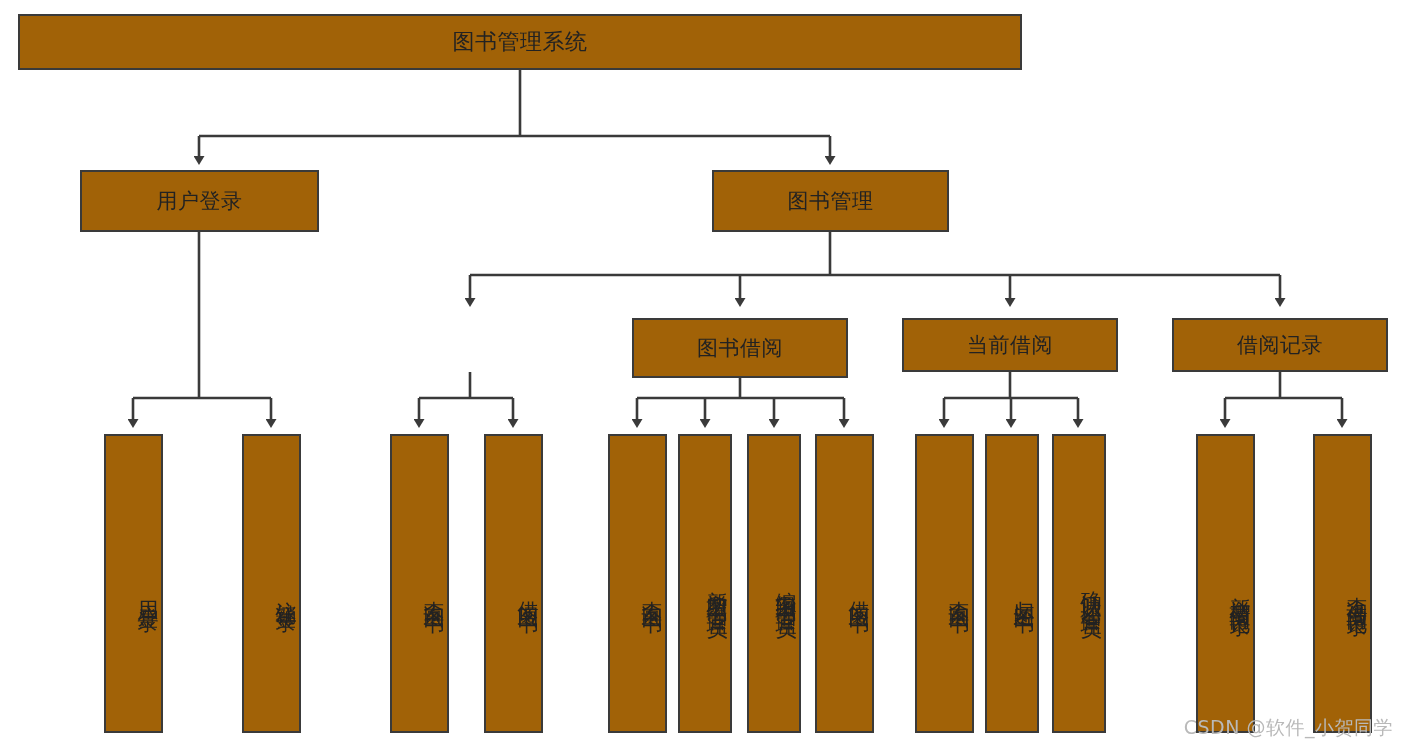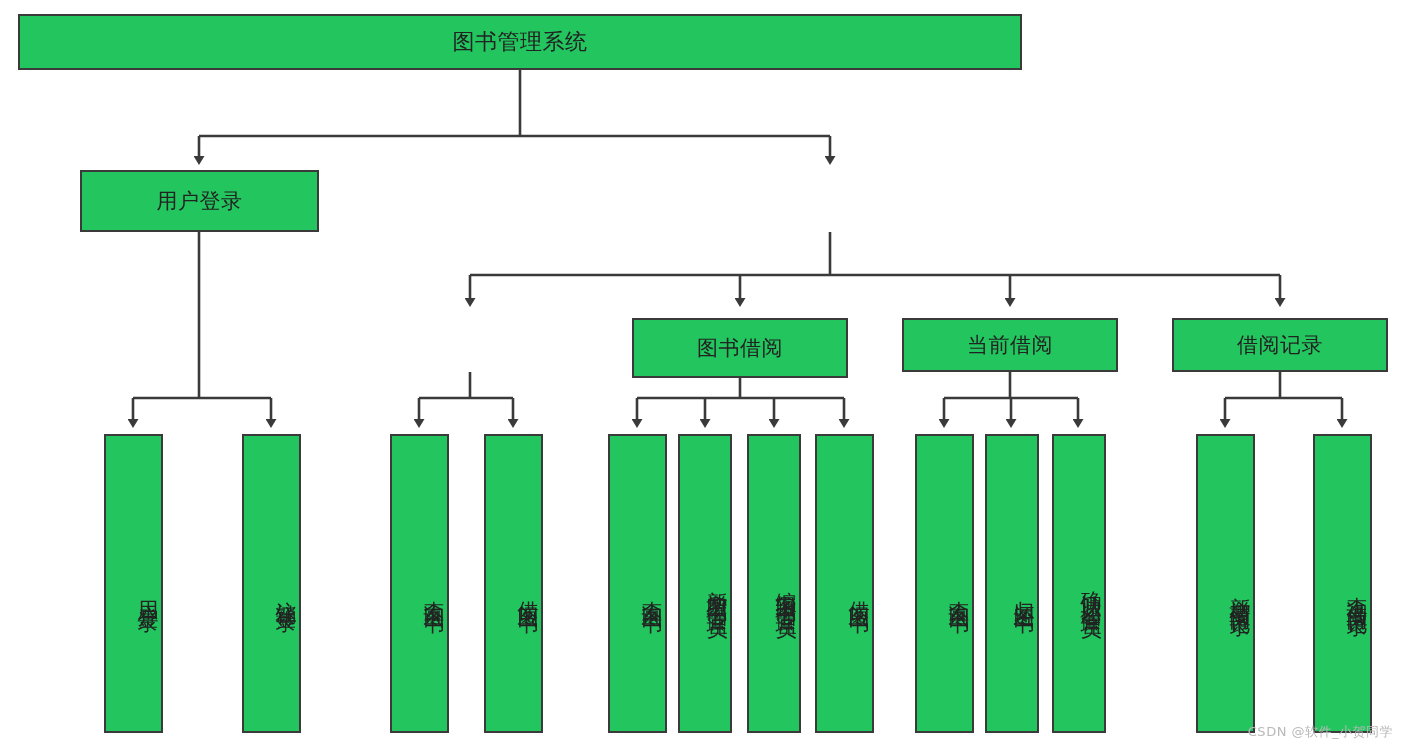--- a/index.html
+++ b/index.html
@@ -23,21 +23,21 @@
     position: absolute;
     top: 0;
     left: 0;
     width: 1405px;
     height: 747px;
   }
   .node {
     position: absolute;
     box-sizing: border-box;
     border: 2px solid #3a3a3a;
-    background: #22c55e;
+    background: #a16207;
     display: flex;
     align-items: center;
     justify-content: center;
     color: #222222;
   }
   .node-h {
     font-size: 21px;
     letter-spacing: 0.5px;
     white-space: nowrap;
   }
@@ -55,21 +55,21 @@
   }
   .node-v .node-label {
     writing-mode: vertical-rl;
     text-orientation: upright;
     letter-spacing: 4px;
   }
   .watermark {
     position: absolute;
     right: 12px;
     bottom: 6px;
-    font-size: 13px;
+    font-size: 19px;
     color: #b9b9b9;
     white-space: nowrap;
     letter-spacing: 0.5px;
   }
 </style>
 </head>
 <body>
 
 <div id="diagram-root">
 
@@ -123,20 +123,23 @@
     </g>
   </svg>
 
   <div class="node node-h node-root" style="left:18px; top:14px; width:1004px; height:56px;">
     <span class="node-label">图书管理系统</span>
   </div>
 
   <div class="node node-h" style="left:80px; top:170px; width:239px; height:62px;">
     <span class="node-label">用户登录</span>
   </div>
+  <div class="node node-h" style="left:712px; top:170px; width:237px; height:62px;">
+    <span class="node-label">图书管理</span>
+  </div>
 
   <div class="node node-h" style="left:632px; top:318px; width:216px; height:60px;">
     <span class="node-label">图书借阅</span>
   </div>
   <div class="node node-h" style="left:1172px; top:318px; width:216px; height:54px;">
     <span class="node-label">借阅记录</span>
   </div>
   <div class="node node-h" style="left:902px; top:318px; width:216px; height:54px;">
     <span class="node-label">当前借阅</span>
   </div>

